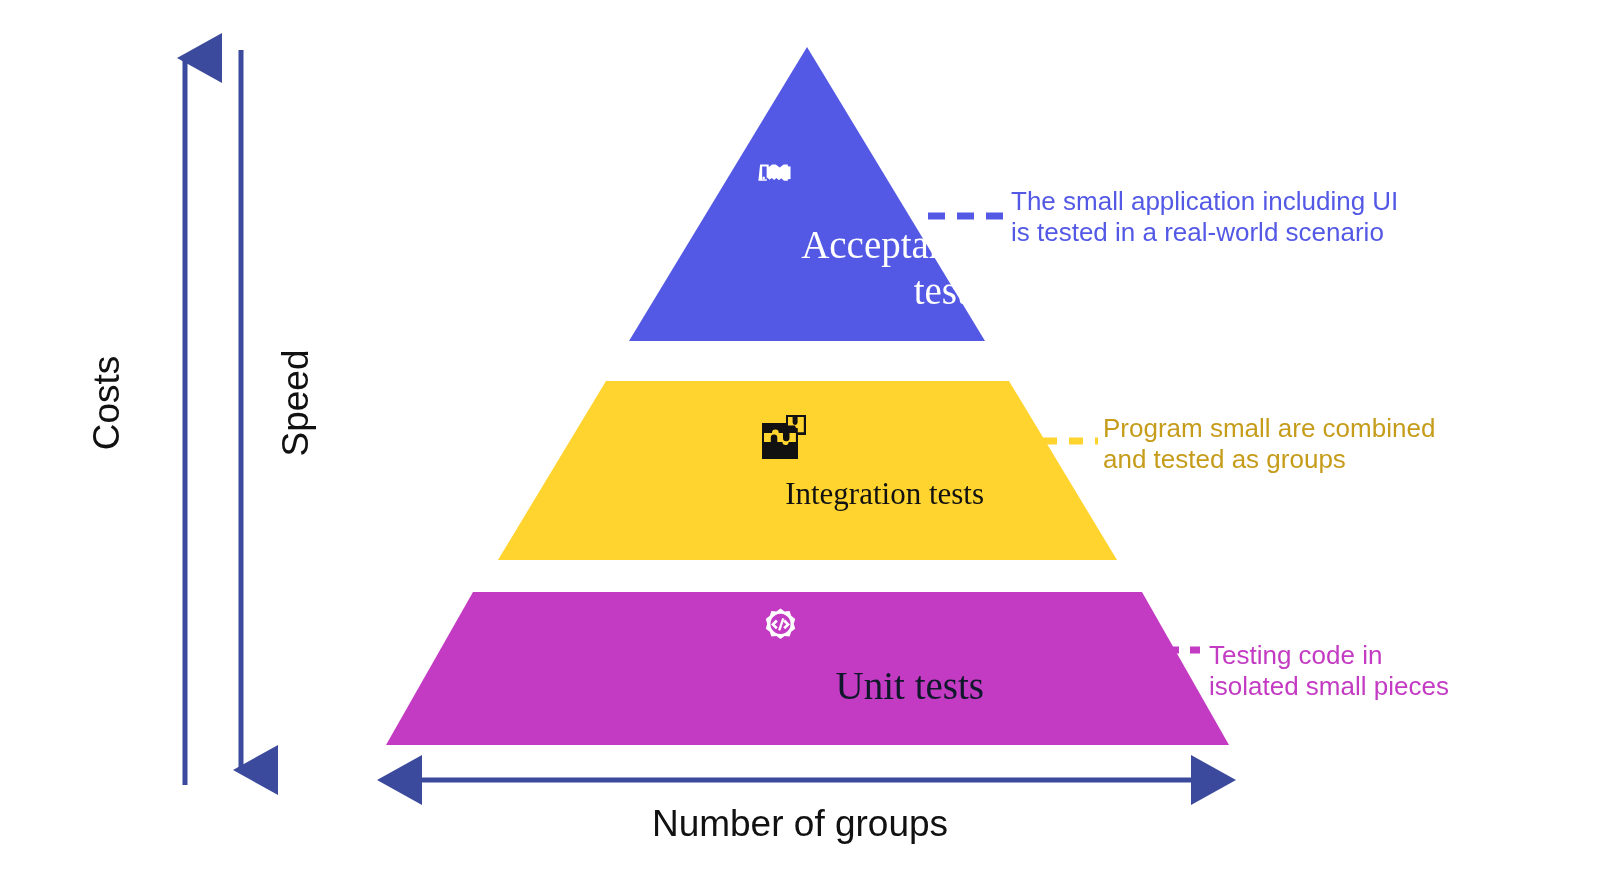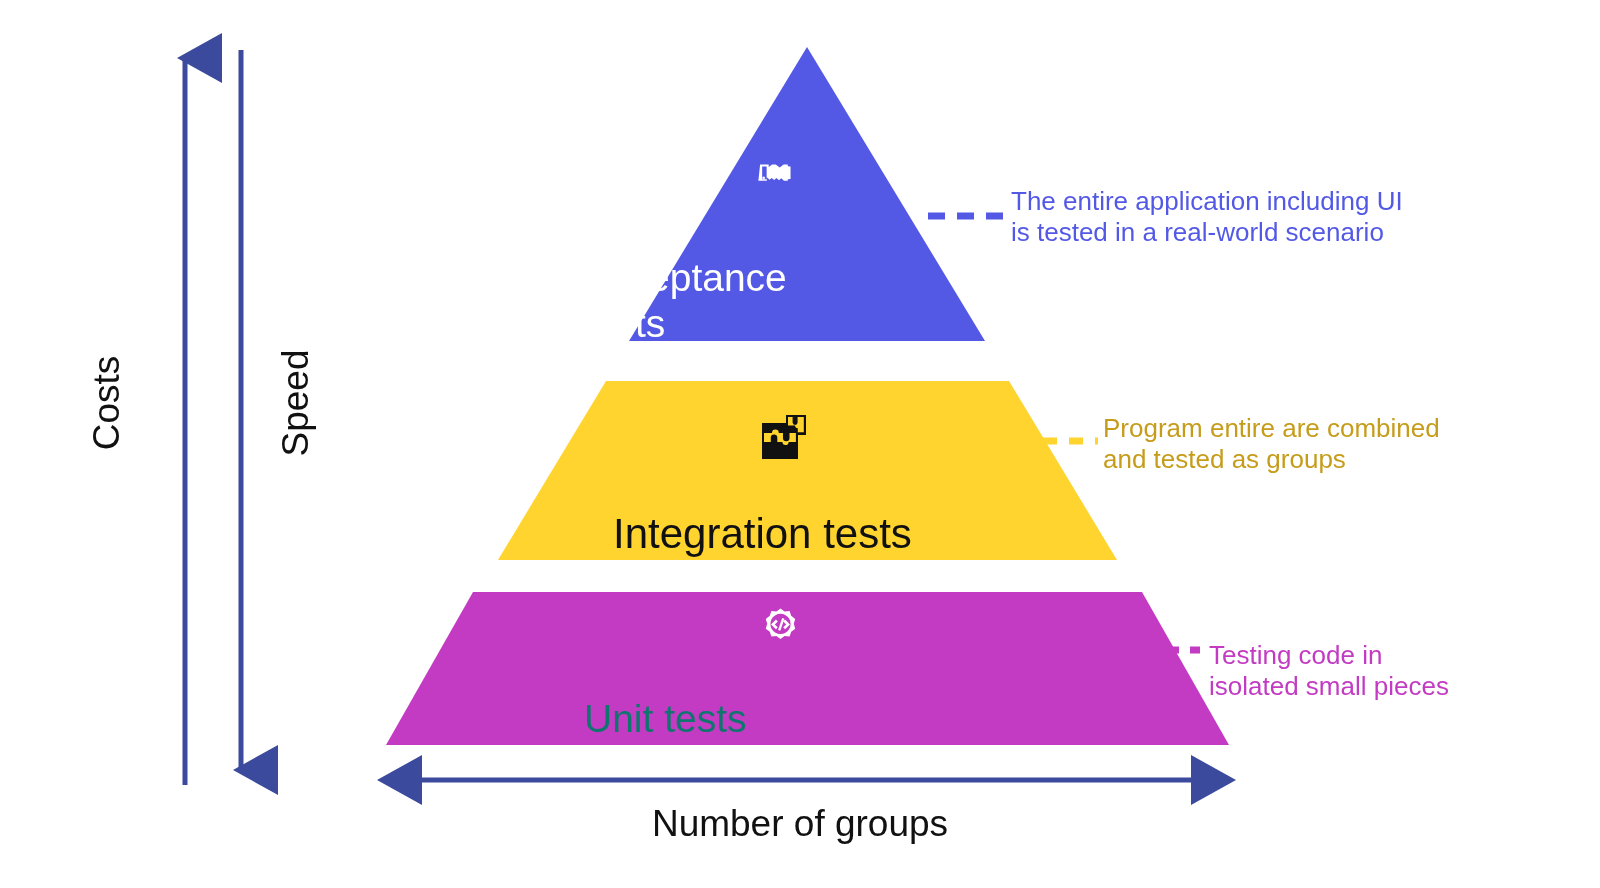--- a/index.html
+++ b/index.html
@@ -53,47 +53,46 @@
   }
   #bottom-axis-label {
     left: 0;
     top: 803px;
     width: 1600px;
     text-align: center;
     font-size: 37px;
   }
   .tier-title {
     position: absolute;
-    text-align: left;
-    font-family: Liberation Sans, sans-serif;
+    text-align: right;
+    font-family: Liberation Serif, serif;
     font-weight: 400;
     white-space: pre-line;
     line-height: 1.18;
-    margin-top: 33px;
   }
   #tier-title-acceptance {
     left: 583px;
     top: 222px;
     width: 400px;
     font-size: 39px;
     color: #ffffff;
   }
   #tier-title-integration {
-    left: 613px;
+    left: 584px;
     top: 476px;
     width: 400px;
-    font-size: 42px;
+    font-size: 31px;
     color: #111111;
   }
   #tier-title-unit {
     left: 584px;
     top: 663px;
     width: 400px;
     font-size: 39px;
-    color: #0f766e;
+    color: #0f172a;
   }
   .note {
     position: absolute;
     font-family: "Liberation Sans", sans-serif;
     font-size: 26px;
     line-height: 1.19;
     white-space: pre-line;
     font-weight: 400;
   }
   #note-acceptance {
@@ -191,22 +190,22 @@
 
   <div class="axis-label" id="bottom-axis-label">Number of groups</div>
 
   <div class="tier-title" id="tier-title-acceptance">Acceptance
 tests</div>
 
   <div class="tier-title" id="tier-title-integration">Integration tests</div>
 
   <div class="tier-title" id="tier-title-unit">Unit tests</div>
 
-  <div class="note" id="note-acceptance" style="color: rgb(83, 89, 229);">The entire application including UI
+  <div class="note" id="note-acceptance" style="color: rgb(83, 89, 229);">The small application including UI
 is tested in a real-world scenario</div>
 
-  <div class="note" id="note-integration" style="color: rgb(198, 156, 27);">Program entire are combined
+  <div class="note" id="note-integration" style="color: rgb(198, 156, 27);">Program small are combined
 and tested as groups</div>
 
   <div class="note" id="note-unit" style="color: rgb(195, 59, 195); margin-top: 23px;">Testing code in
 isolated small pieces</div>
 
 </div>
 
 </body></html>

